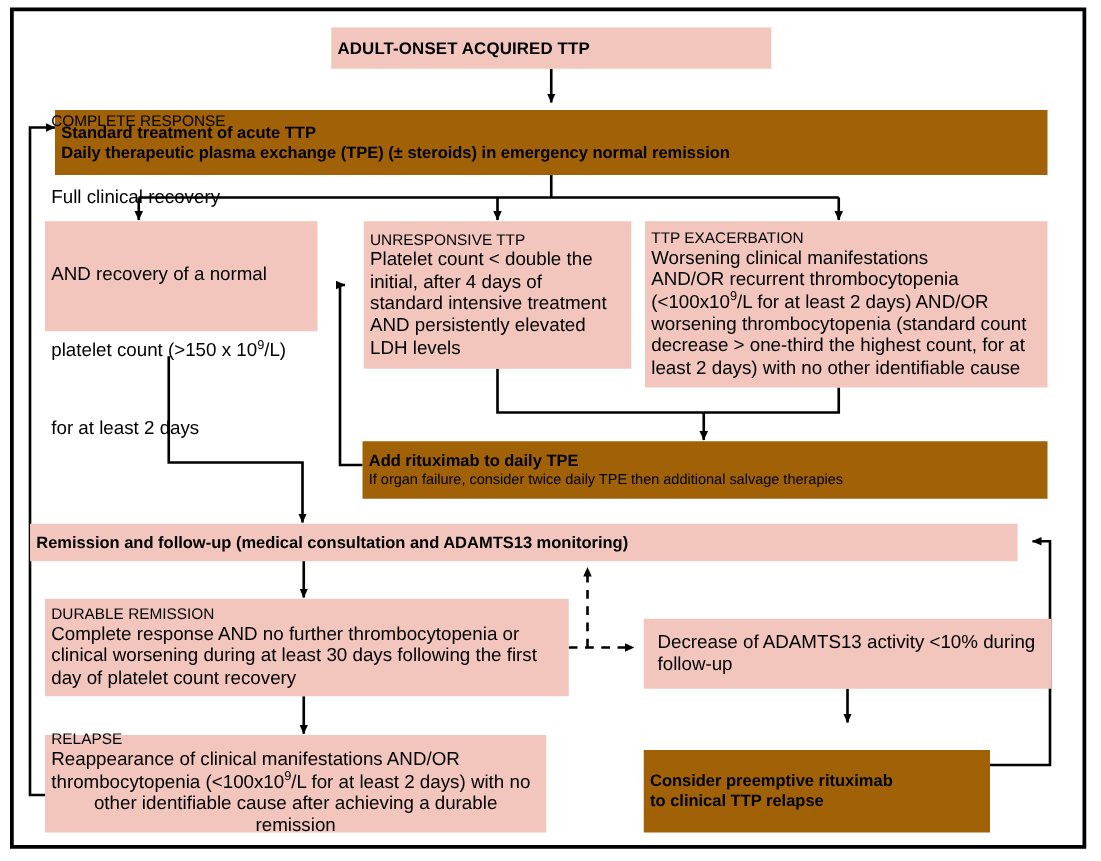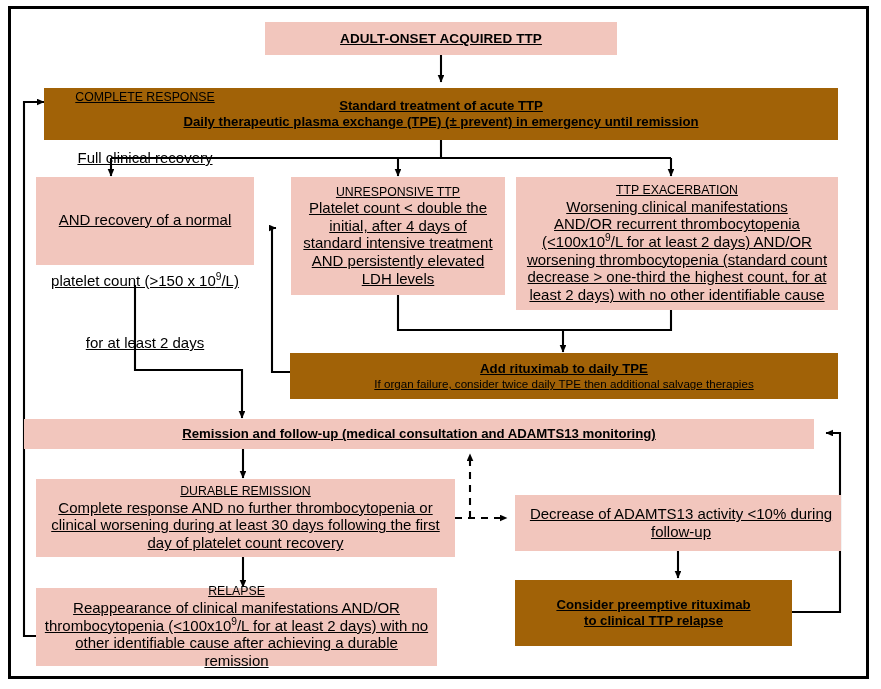--- a/index.html
+++ b/index.html
@@ -32,27 +32,26 @@
     top: 0;
     width: 881px;
     height: 689px;
     pointer-events: none;
   }
   .node {
     position: absolute;
     box-sizing: border-box;
     display: flex;
     flex-direction: column;
-    align-items: center;
+    align-items: flex-start;
     justify-content: center;
     text-align: center;
     color: #000000;
     line-height: 1.18;
     padding: 3px 5px;
-    text-decoration: underline;
   }
   .pink  { background: #f2c6bd; }
   .blue  { background: #a16207; }
   .ttl {
     font-weight: bold;
     font-size: 13.5px;
     letter-spacing: 0.1px;
   }
   .hd {
     font-weight: normal;
@@ -123,21 +122,21 @@
       <path d="M470,518 L470,454" marker-end="url(#ah)"></path>
     </g>
   </svg>
 
   <div class="node pink" style="left:265px; top:22px; width:352px; height:33px;">
     <div class="ttl">ADULT-ONSET ACQUIRED TTP</div>
   </div>
 
   <div class="node blue" style="left:44px; top:88px; width:794px; height:52px;">
     <div class="bdb">Standard treatment of acute TTP</div>
-    <div class="bdb">Daily therapeutic plasma exchange (TPE) (± prevent) in emergency until remission</div>
+    <div class="bdb">Daily therapeutic plasma exchange (TPE) (± steroids) in emergency normal remission</div>
   </div>
 
   <div class="node pink" style="left:36px; top:177px; width:218px; height:88px;gap:44px;">
     <div class="hd">COMPLETE RESPONSE</div>
     <div class="bd">Full clinical recovery</div>
     <div class="bd">AND recovery of a normal</div>
     <div class="bd"><span>platelet count (&gt;150 x 10</span><sup>9</sup><span>/L)</span></div>
     <div class="bd">for at least 2 days</div>
   </div>
 
@@ -181,18 +180,18 @@
     <div class="bd">Reappearance of clinical manifestations AND/OR</div>
     <div class="bd"><span>thrombocytopenia (&lt;100x10</span><sup>9</sup><span>/L for at least 2 days) with no</span></div>
     <div class="bd">other identifiable cause after achieving a durable remission</div>
   </div>
 
   <div class="node pink" style="left:515px; top:495px; width:326px; height:56px;padding-left:11px;">
     <div class="bd">Decrease of ADAMTS13 activity &lt;10% during</div>
     <div class="bd">follow-up</div>
   </div>
 
-  <div class="node blue" style="left:515px; top:580px; width:277px; height:66px;">
+  <div class="node blue" style="left:515px; top:600px; width:277px; height:66px;">
     <div class="bdb">Consider preemptive rituximab</div>
     <div class="bdb">to clinical TTP relapse</div>
   </div>
 
 </div>
 
 </body></html>

